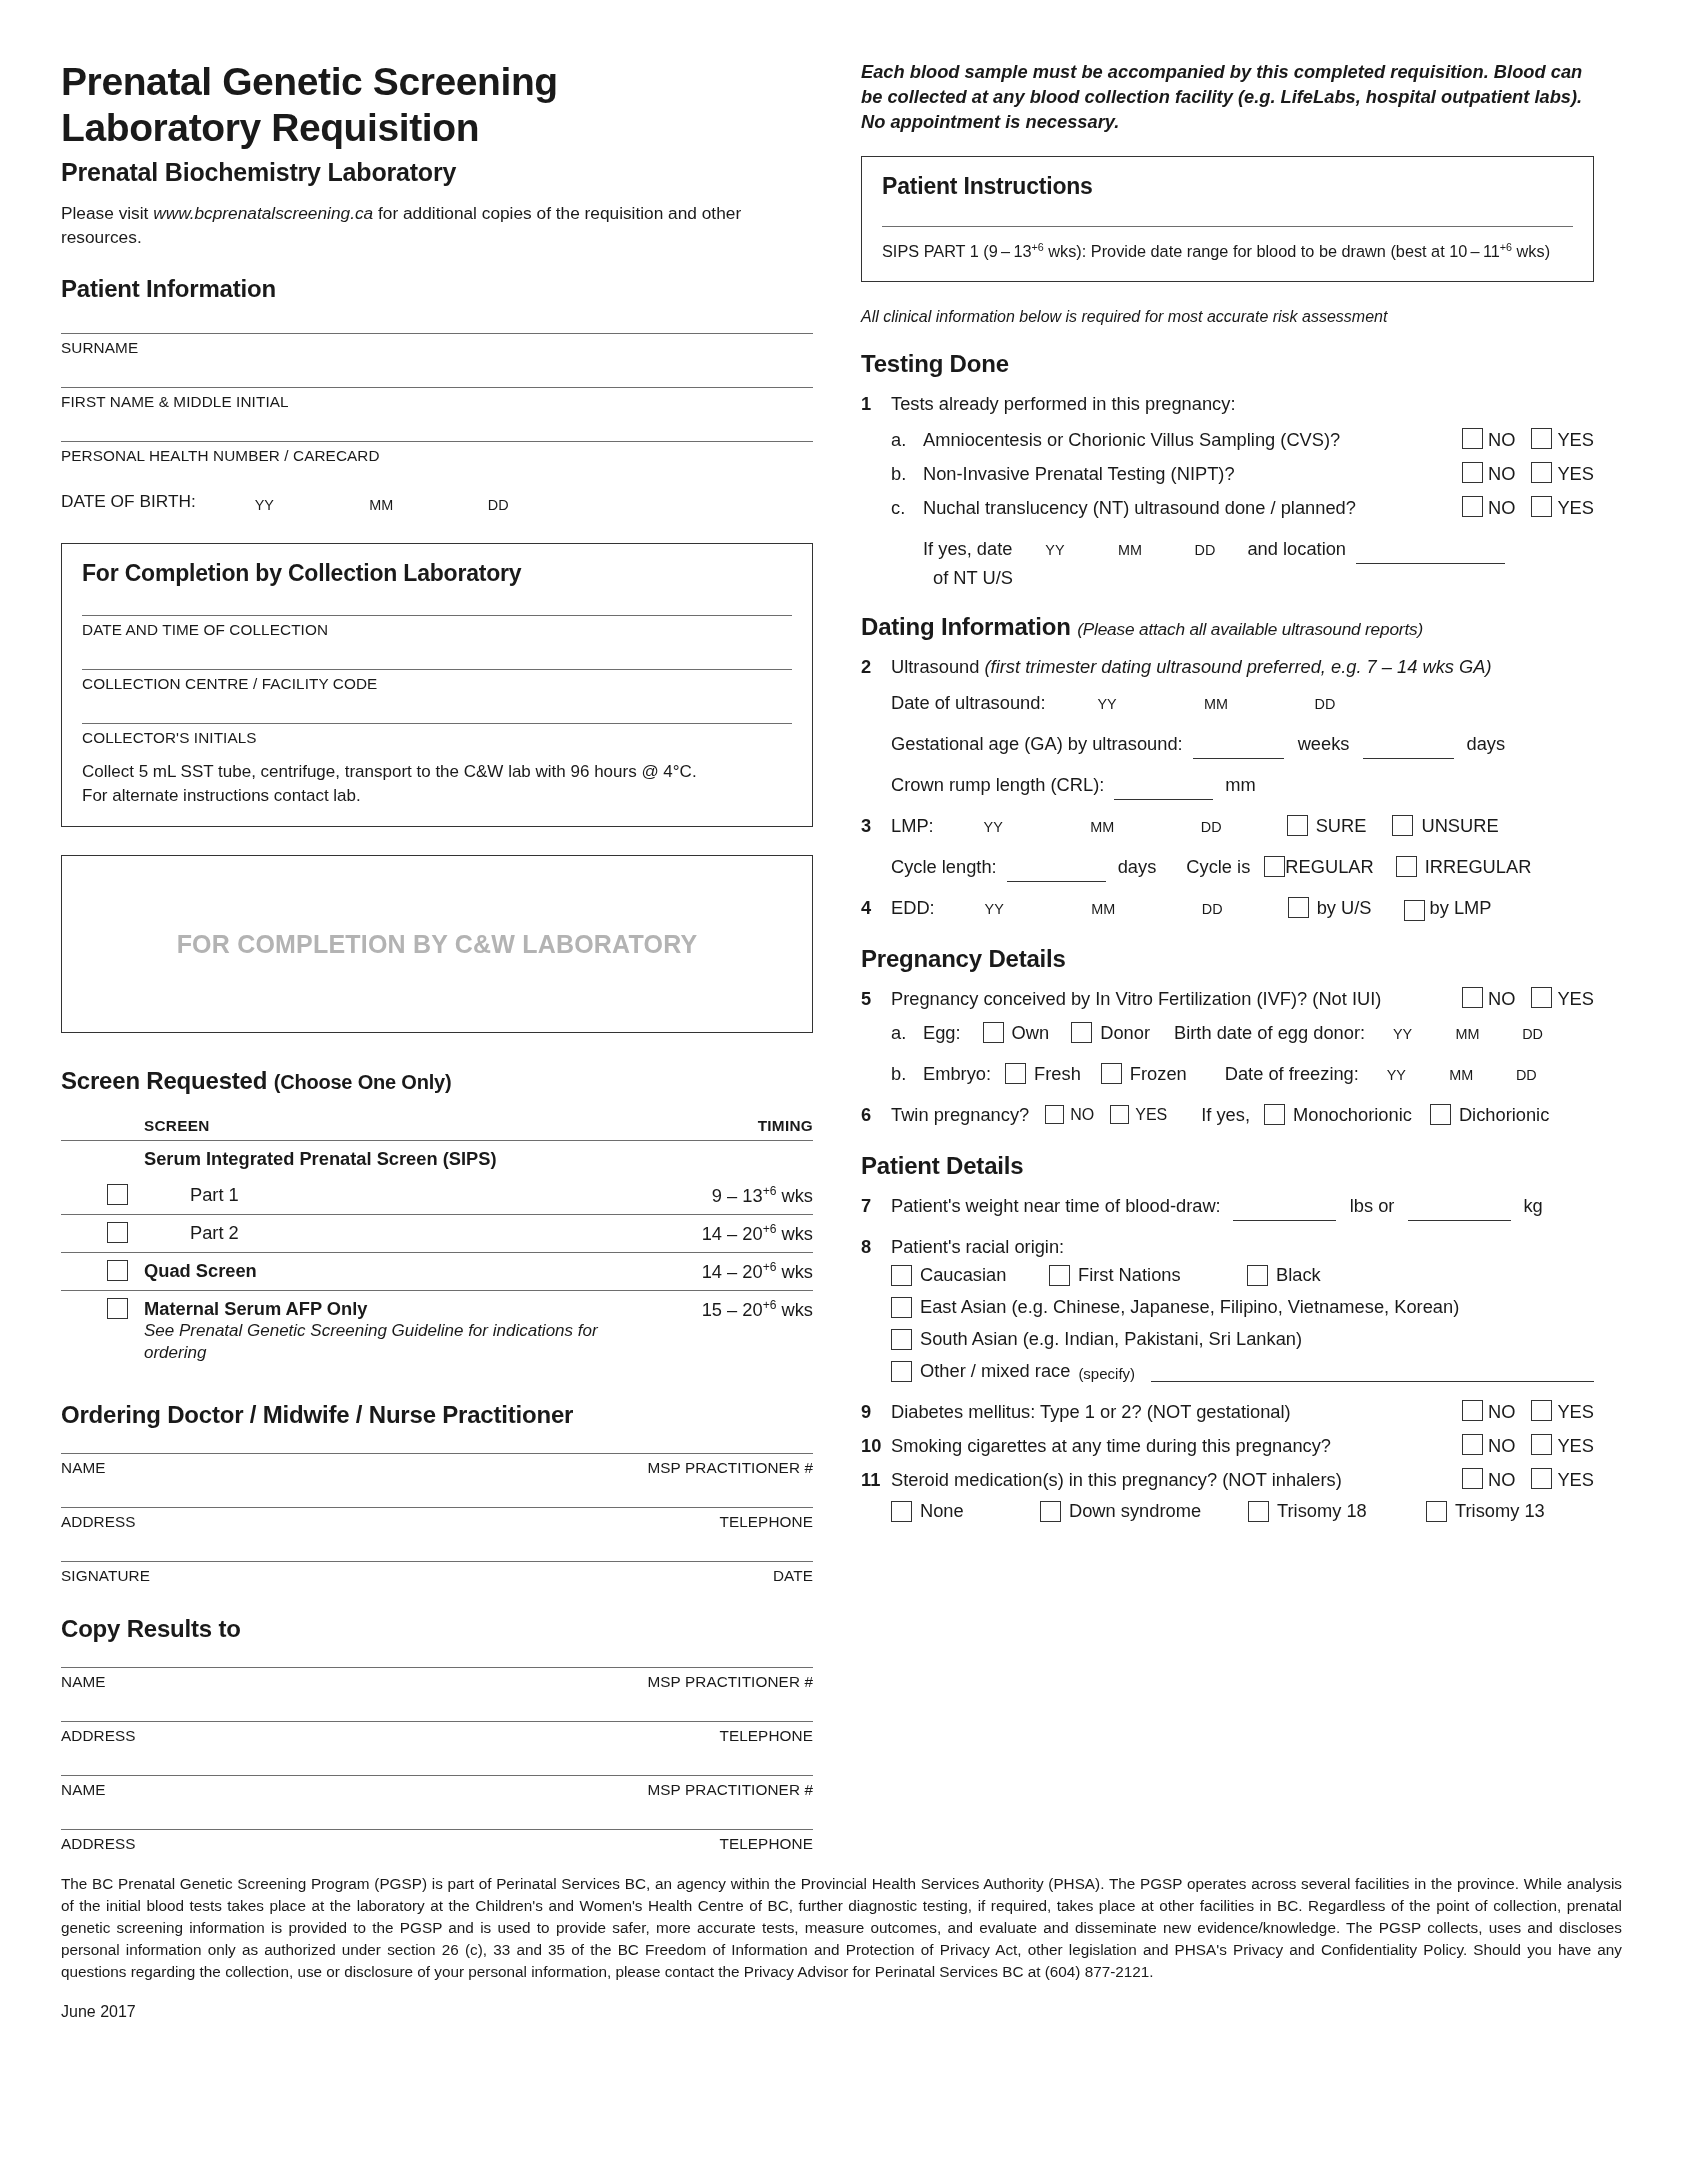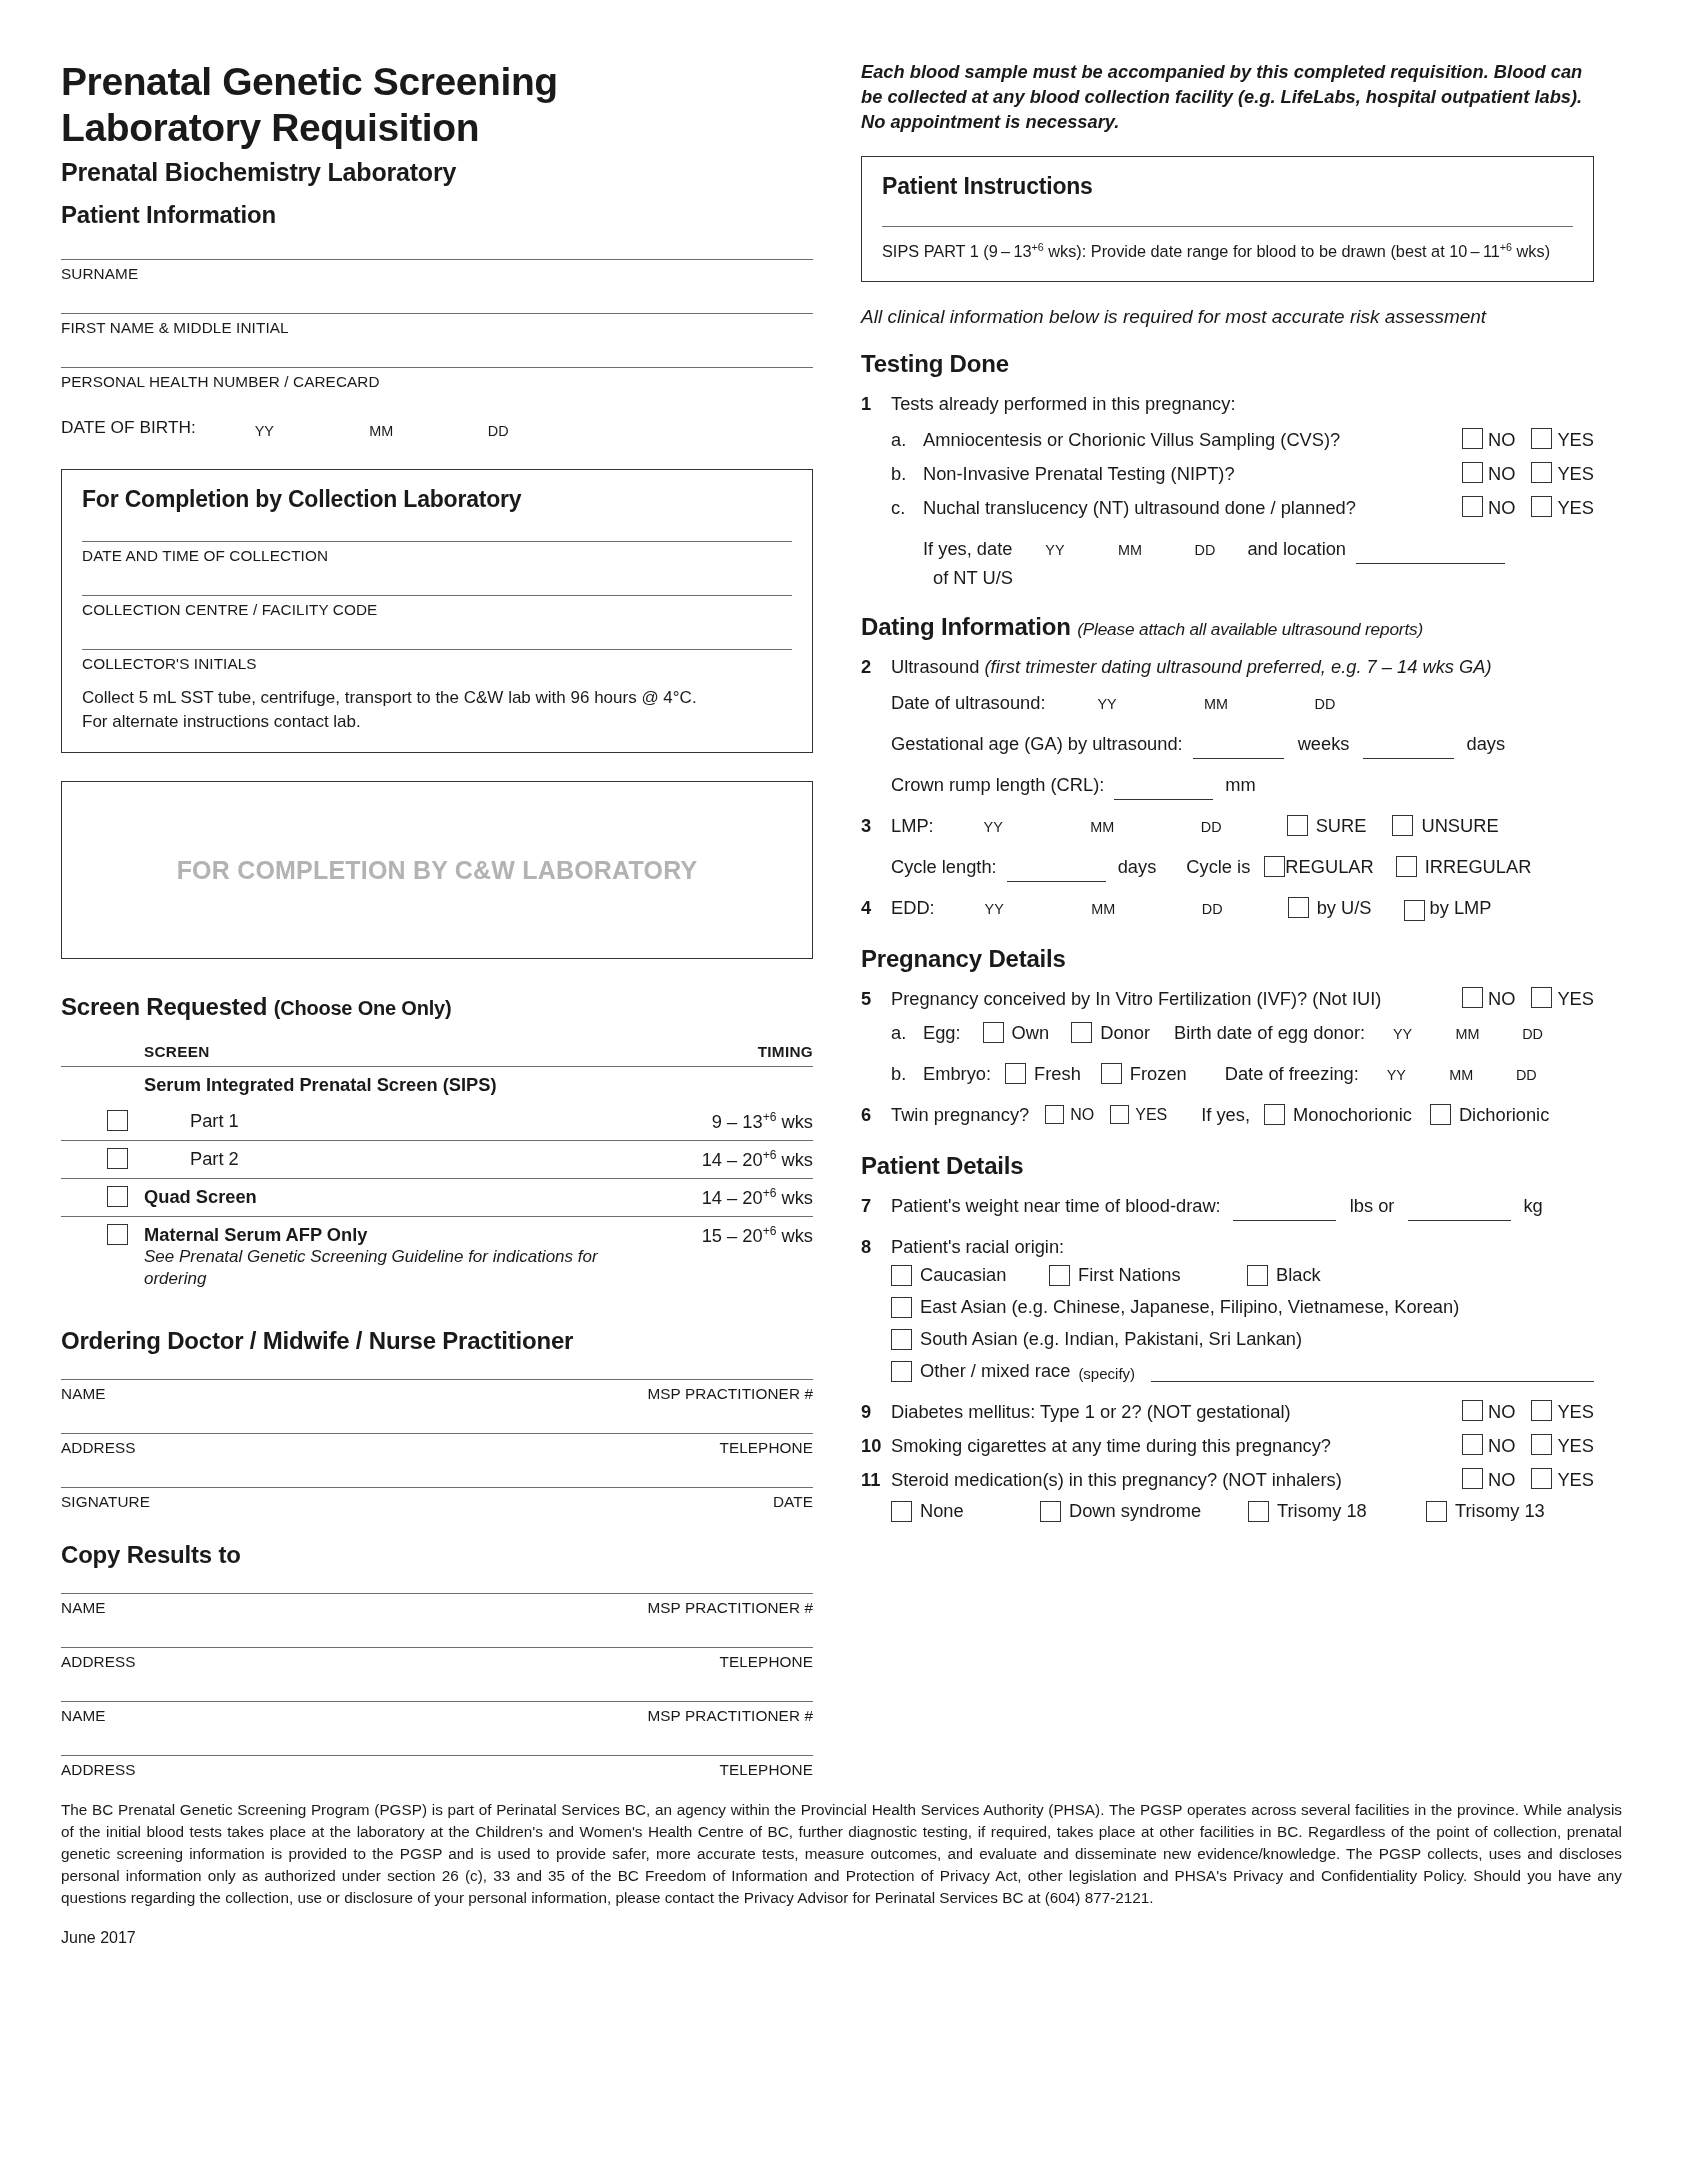--- a/index.html
+++ b/index.html
@@ -21,21 +21,21 @@
   
   h1.title { font-size:39px; line-height:46px; font-weight:bold; margin:0 0 6px 0; letter-spacing:-0.4px; }
   h2.subtitle { font-size:25px; line-height:30px; font-weight:bold; margin:0 0 14px 0; letter-spacing:-0.2px; }
   .intro { font-size:17.3px; line-height:24px; margin:0 0 26px 0; }
   .intro i { font-style:italic; }
   h3.sect { font-size:24px; font-weight:bold; margin:0 0 12px 0; letter-spacing:-0.2px; }
   h3.sect .sub { font-size:20px; font-weight:bold; }
   h3.sect .subi { font-size:17.3px; font-weight:normal; font-style:italic; }
   .ital-note { font-size:18.3px; line-height:25px; font-style:italic; font-weight:bold; margin:0 0 22px 0; }
   .ital-note.thin { font-weight:normal; }
-  .italblk { font-size:19px; line-height:26px; font-style:italic; margin:0 0 20px 0; }
+  .italblk { font-size:16px; line-height:26px; font-style:italic; margin:0 0 20px 0; }
 
   
   .ufield { border-top:1.6px solid #6e6e6e; padding-top:5px; margin-top:30px; }
   .ufield:first-child { margin-top:0; }
   .ucap { font-size:15.3px; letter-spacing:0.1px; display:flex; justify-content:space-between; }
   .ucap span { display:inline-block; }
 
   
   .box { border:1.8px solid #333; padding:16px 20px 18px 20px; }
   .box h4 { font-size:23px; font-weight:bold; margin:0 0 8px 0; letter-spacing:-0.2px; }
@@ -108,20 +108,21 @@
 <div class="page">
   <div class="cols">
 
     <div class="colL">
 
       <h1 class="title">
         <span>Prenatal Genetic Screening</span><br>
         <span>Laboratory Requisition</span>
       </h1>
       <h2 class="subtitle">Prenatal Biochemistry Laboratory</h2>
+      <p class="intro"><span>Please visit </span><i>www.bcprenatalscreening.ca</i><span> for additional copies of the requisition and other resources.</span></p>
 
       <h3 class="sect">Patient Information</h3>
 
       <div class="ufield">
         <div class="ucap">
             <span>SURNAME</span>
           </div>
       </div>
       <div class="ufield">
         <div class="ucap">

